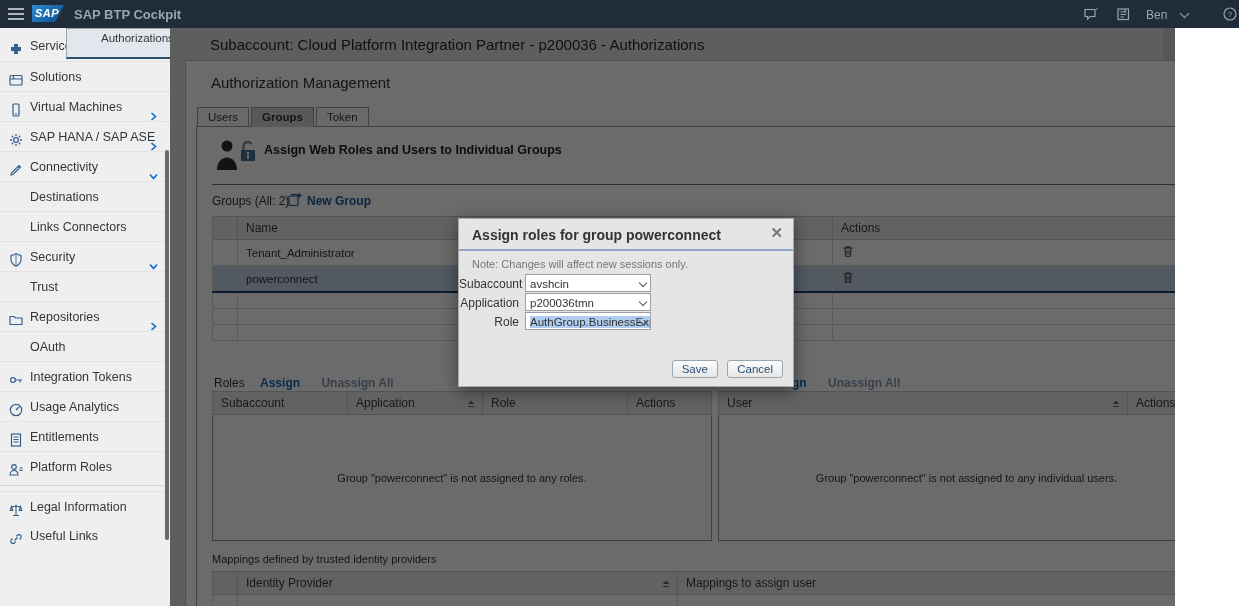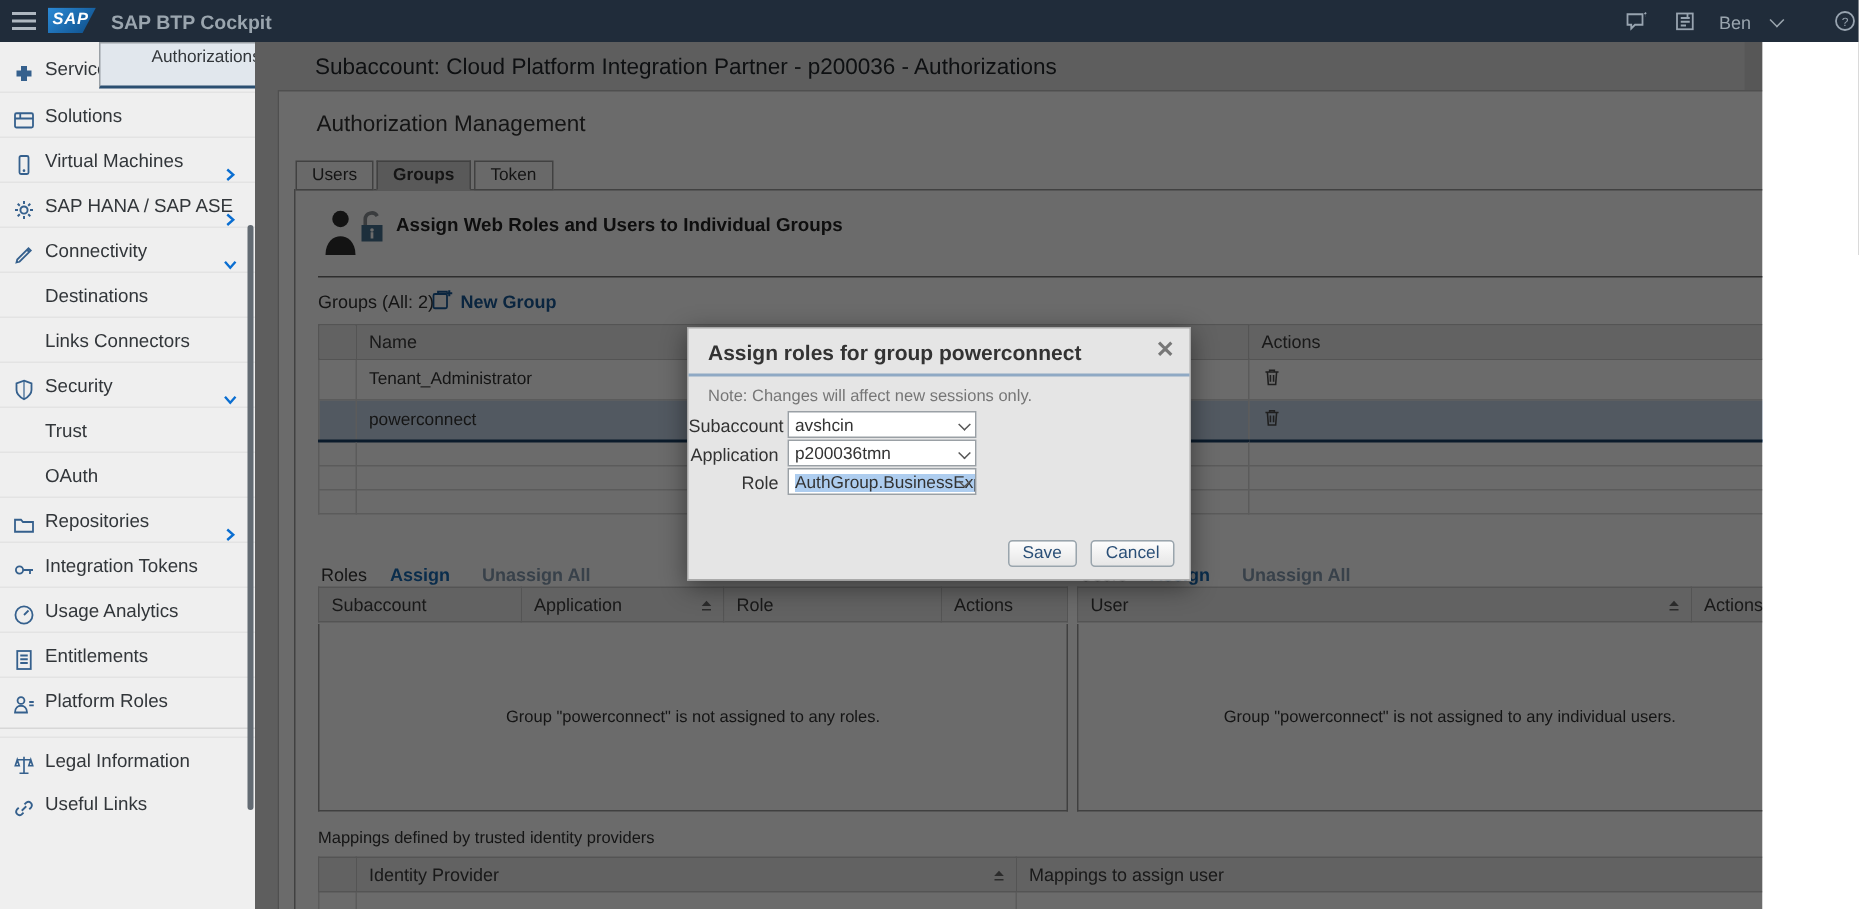--- a/index.html
+++ b/index.html
@@ -203,30 +203,30 @@
             <path d="M1 2.5l3.5 4 3.5-4"></path>
           </svg></span>
     </div>
     <div class="sb-item">
       <span class="sb-label">Trust</span>
     </div>
     <div class="sb-item sel">
       <span class="sb-label">Authorizations</span>
     </div>
     <div class="sb-item">
-      <span class="sb-label">OAuth</span>
-    </div>
-    <div class="sb-item">
       <span class="sb-ico"><svg width="16" height="16" viewBox="0 0 16 16" fill="none" stroke="#35608d" stroke-width="1.2">
             <path d="M2 4.5h4l1.3 1.5H14v6.5H2z"></path>
           </svg></span>
       <span class="sb-label">Repositories</span>
       <span class="sb-chev"><svg width="9" height="9" viewBox="0 0 9 9" fill="none" stroke="#0a6ed1" stroke-width="1.6">
             <path d="M2.5 1l4 3.5-4 3.5"></path>
           </svg></span>
+    </div>
+    <div class="sb-item">
+      <span class="sb-label">OAuth</span>
     </div>
     <div class="sb-item">
       <span class="sb-ico"><svg width="16" height="16" viewBox="0 0 16 16" fill="none" stroke="#35608d" stroke-width="1.2">
             <circle cx="5" cy="8" r="2.4"></circle>
             <path d="M7.4 8H14M12 8v2.6"></path>
           </svg></span>
       <span class="sb-label">Integration Tokens</span>
     </div>
     <div class="sb-item">
       <span class="sb-ico"><svg width="16" height="16" viewBox="0 0 16 16" fill="none" stroke="#35608d" stroke-width="1.2">

